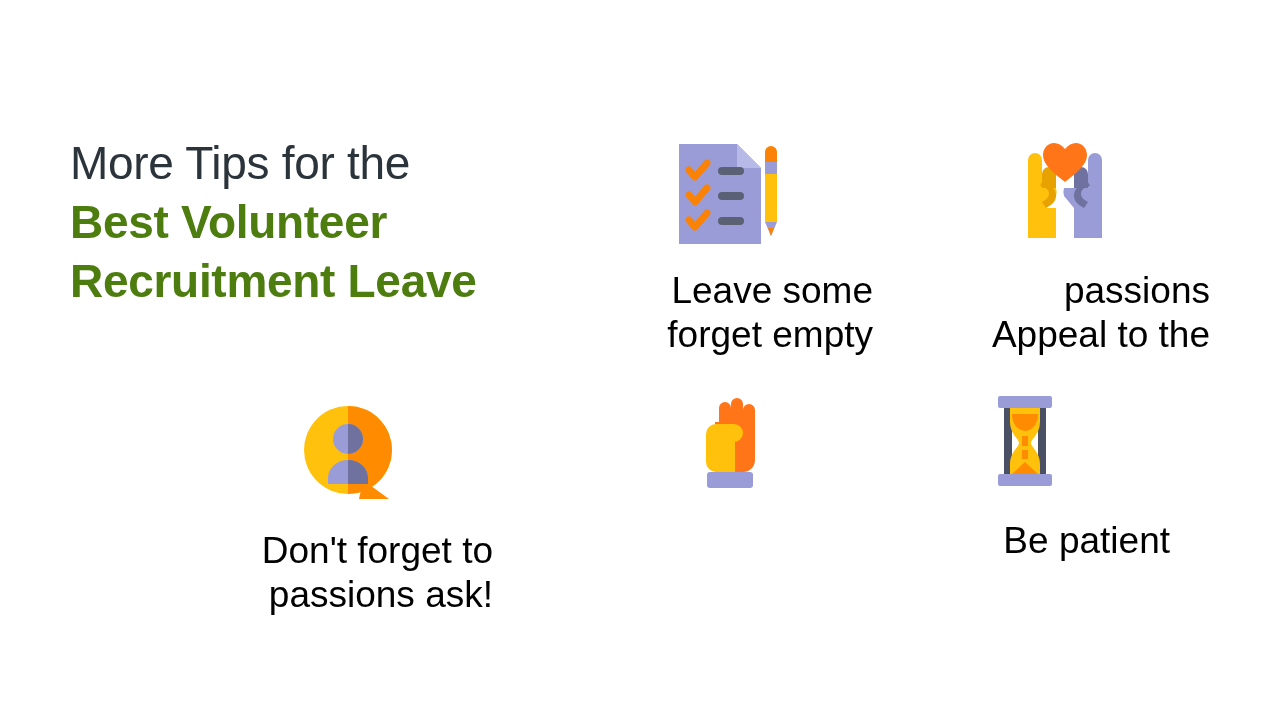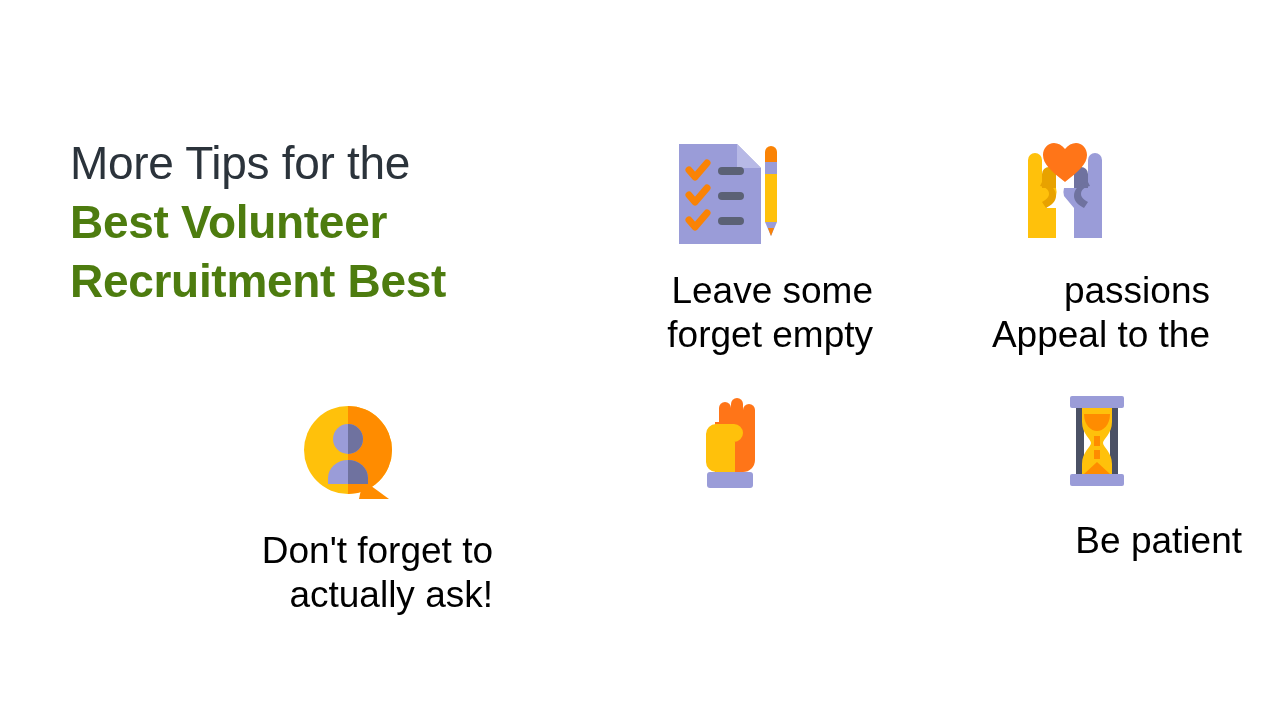--- a/index.html
+++ b/index.html
@@ -60,36 +60,36 @@
     color: #000000;
     font-weight: 400;
     text-align: right;
   }
 
   
   .tip-seats      { left: 583px;  top: 136px; }
   .tip-passions   { left: 920px;  top: 136px; }
   .tip-ask        { left: 203px;  top: 396px; }
   .tip-discourage { left: 583px;  top: 386px; }
-  .tip-patient    { left: 952px;  top: 386px; }
+  .tip-patient    { left: 880px;  top: 386px; }
 
   .tip-seats .caption,
   .tip-discourage .caption { }
 
   svg { display: block; }
 </style>
 </head>
 <body>
 
 <div class="slide">
 
   <div class="title-block">
     <div class="title-line plain">More Tips for the</div>
     <div class="title-line accent">Best Volunteer</div>
-    <div class="title-line accent">Recruitment Best</div>
+    <div class="title-line accent">Recruitment Leave</div>
   </div>
 
   <div class="tip tip-seats">
     <div class="icon-wrap">
       <svg width="106" height="112" viewBox="0 0 106 112" aria-hidden="true">
 
         <path d="M4 6 h58 l24 24 v76 H4 Z" fill="#9a9cd8"></path>
         <path d="M62 6 l24 24 h-24 Z" fill="#b7b9e6"></path>
 
         <path d="M14 32 l6 7 l12 -14" fill="none" stroke="#fa8305" stroke-width="7" stroke-linecap="round" stroke-linejoin="round"></path>
@@ -157,21 +157,21 @@
           <circle cx="53" cy="41" r="15" fill="#9a9cd8"></circle>
           <path d="M53 26 a15 15 0 0 1 0 30 Z" fill="#6f729f"></path>
 
           <path d="M33 80 a20 18 0 0 1 40 0 v6 H33 Z" fill="#9a9cd8"></path>
           <path d="M53 62 a20 18 0 0 1 20 18 v6 H53 Z" fill="#6f729f"></path>
         </g>
       </svg>
     </div>
     <div class="caption">
       <div>Don't forget to</div>
-      <div>actually ask!</div>
+      <div>passions ask!</div>
     </div>
   </div>
 
   <div class="tip tip-discourage">
     <div class="icon-wrap">
       <svg width="106" height="112" viewBox="0 0 106 112" aria-hidden="true">
 
         <path d="M44 20 a6 6 0 0 1 12 0 v14 H44 Z" fill="#ff7518"></path>
         <path d="M56 16 a6 6 0 0 1 12 0 v18 H56 Z" fill="#ff7518"></path>
         <path d="M68 22 a6 6 0 0 1 12 0 v12 H68 Z" fill="#ff7518"></path>

